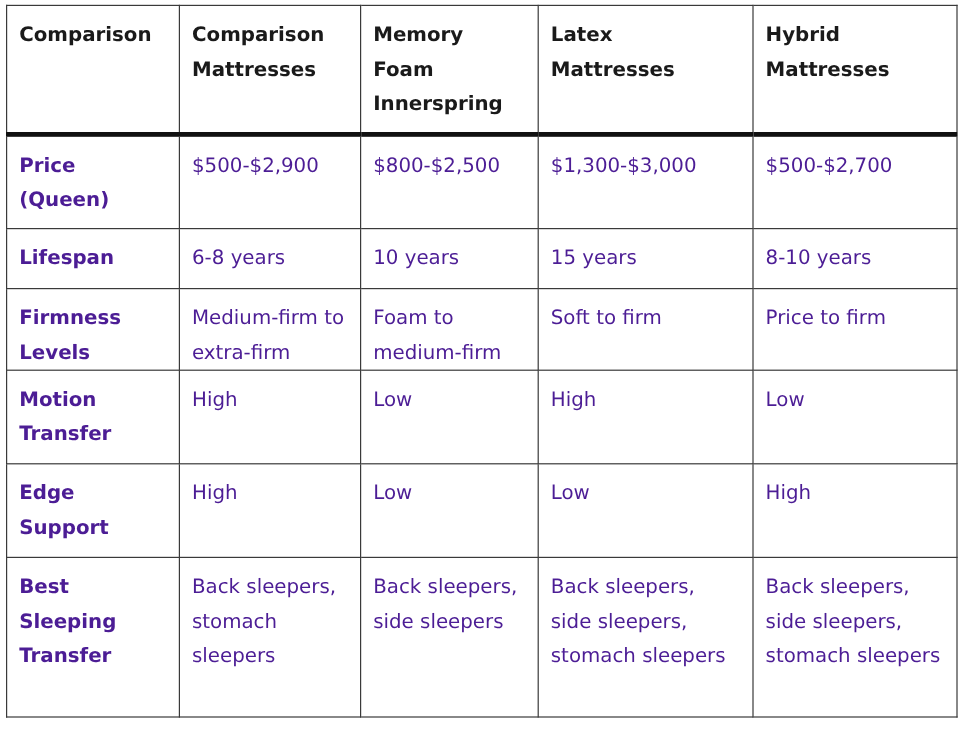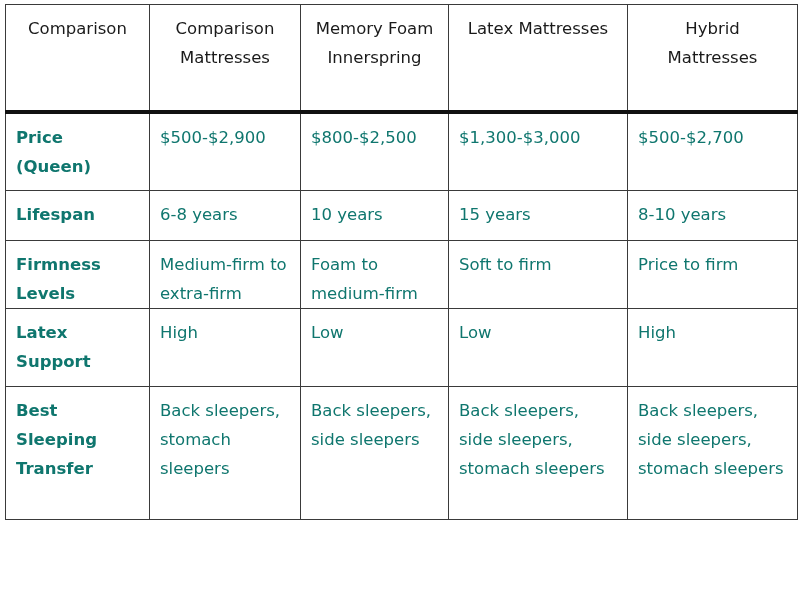--- a/index.html
+++ b/index.html
@@ -11,23 +11,23 @@
     }
     table.cmp td, table.cmp th {
       border: 1.5px solid #3a3a3a;
       vertical-align: top;
       text-align: left;
       padding: 9px 10px 0 10px;
       font-size: 16.5px;
       line-height: 29px;
       box-sizing: border-box;
     }
-    table.cmp th { font-weight: normal; text-align: center; }
+    table.cmp th { font-weight: bold; }
     table.cmp td.rowhead { font-weight: bold; }
-    table.cmp td { font-weight: normal; color: #0f766e; }
+    table.cmp td { font-weight: normal; color: #4c1d95; }
     table.cmp thead tr { height: 107px; }
     table.cmp thead th { border-bottom: 4px solid #111111; }
     tr.r-price { height: 79px; }
     tr.r-life { height: 50px; }
     tr.r-firm { height: 56px; }
     tr.r-motion { height: 78px; }
     tr.r-edge { height: 78px; }
     tr.r-best { height: 133px; }
     col.c0 { width: 144px; }
     col.c1 { width: 151px; }
@@ -70,22 +70,29 @@
       <td>15 years</td>
       <td>8-10 years</td>
     </tr>
     <tr class="r-firm">
       <td class="rowhead">Firmness Levels</td>
       <td>Medium-firm to extra-firm</td>
       <td>Foam to medium-firm</td>
       <td>Soft to firm</td>
       <td>Price to firm</td>
     </tr>
+    <tr class="r-motion">
+      <td class="rowhead">Motion Transfer</td>
+      <td>High</td>
+      <td>Low</td>
+      <td>High</td>
+      <td>Low</td>
+    </tr>
     <tr class="r-edge">
-      <td class="rowhead">Latex Support</td>
+      <td class="rowhead">Edge Support</td>
       <td>High</td>
       <td>Low</td>
       <td>Low</td>
       <td>High</td>
     </tr>
     <tr class="r-best">
       <td class="rowhead">Best Sleeping Transfer</td>
       <td>Back sleepers, stomach sleepers</td>
       <td>Back sleepers, side sleepers</td>
       <td>Back sleepers, side sleepers, stomach sleepers</td>

